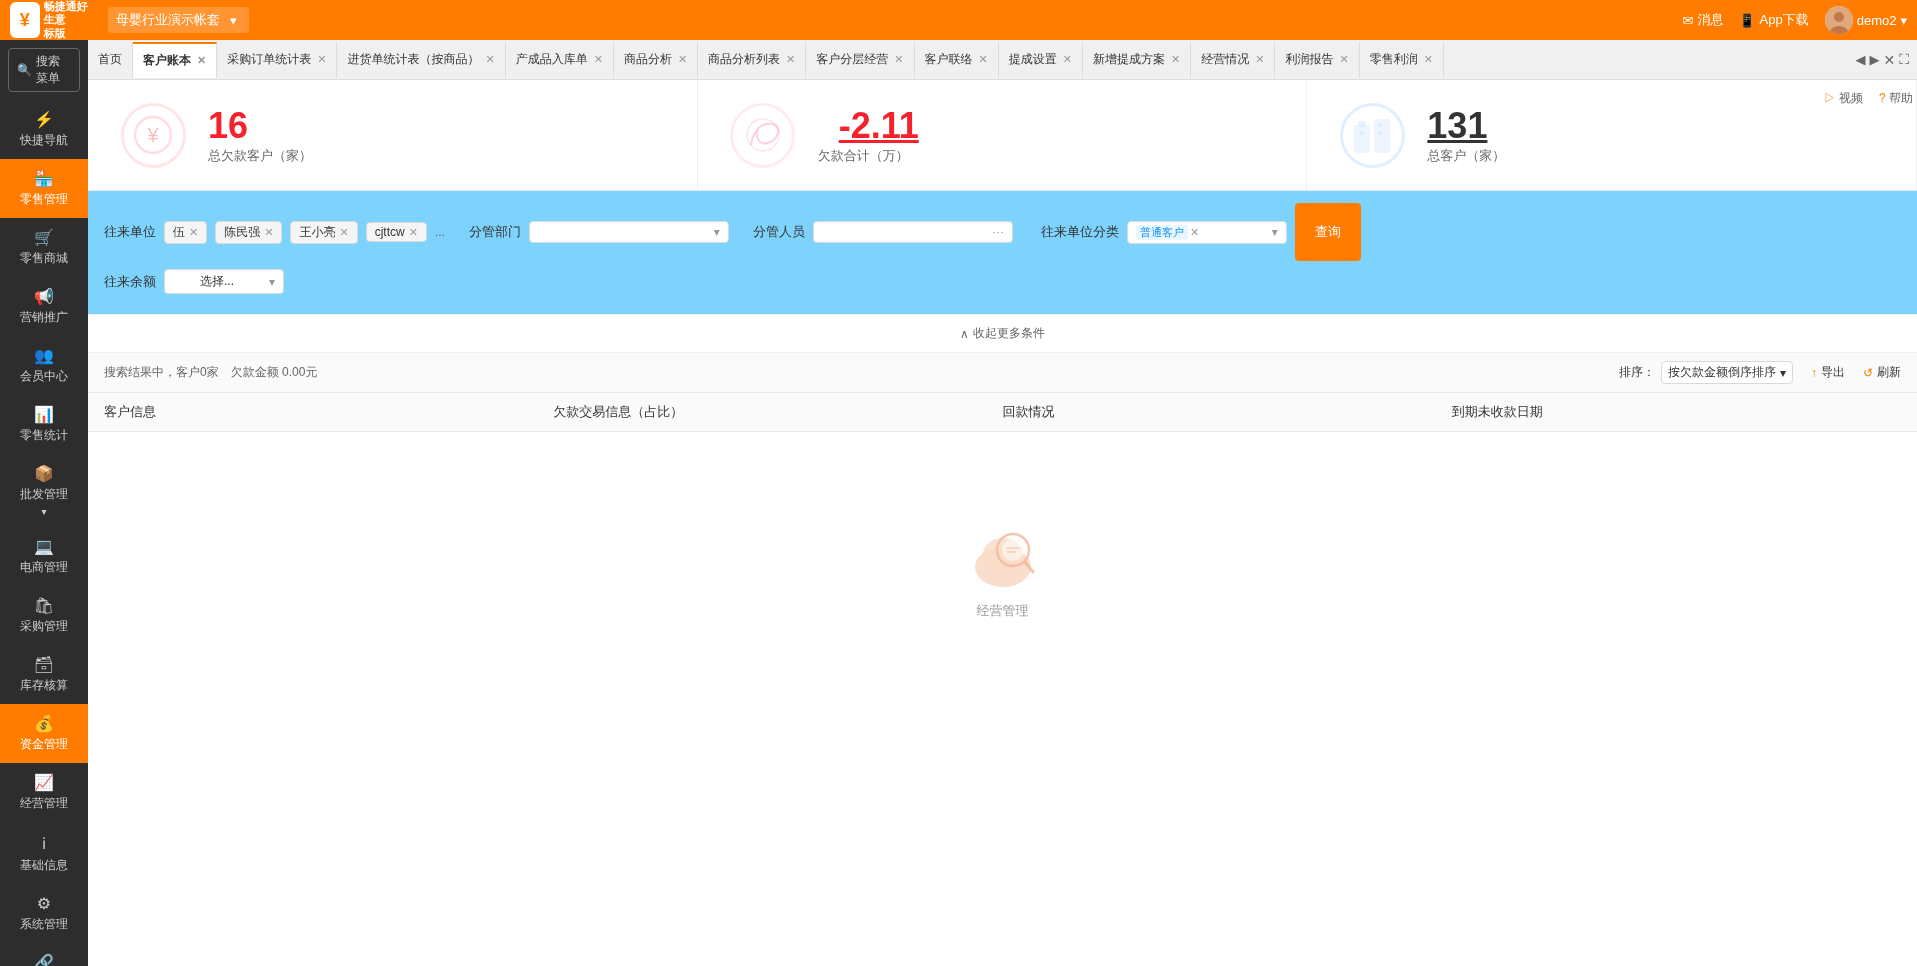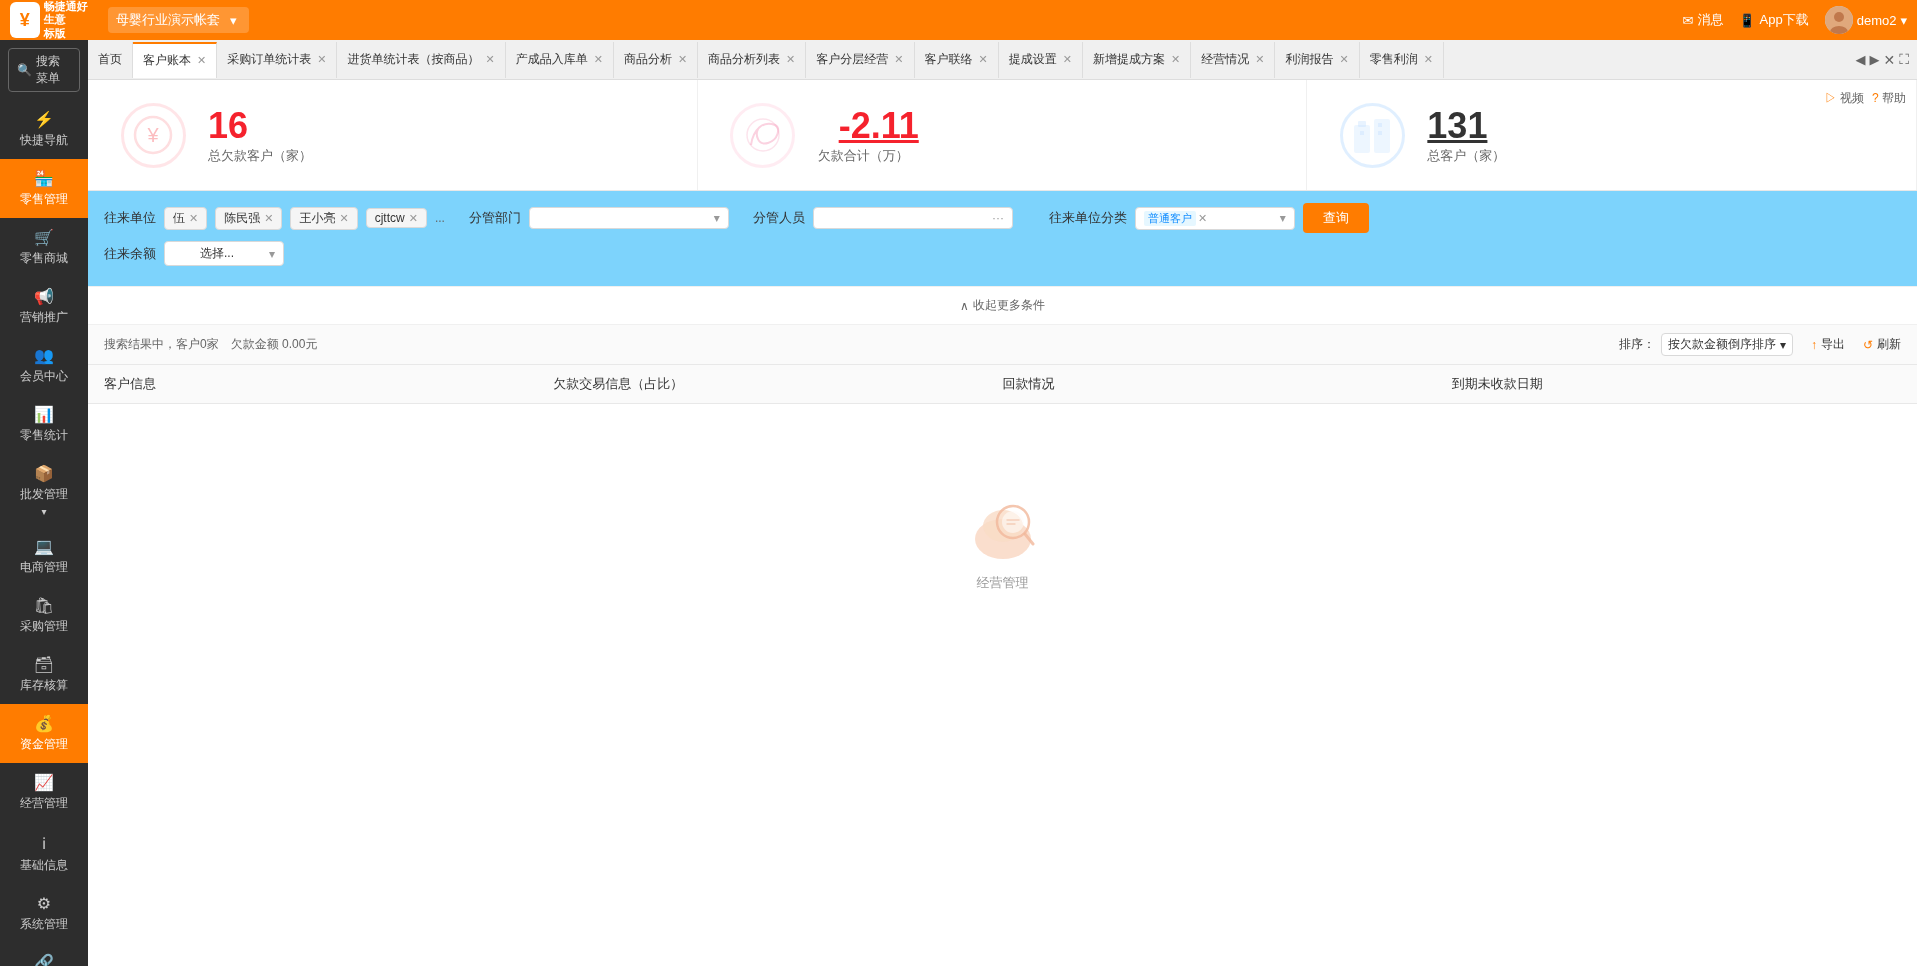--- a/index.html
+++ b/index.html
@@ -20,59 +20,59 @@
     .logo-icon span { color: #ff7c00; font-size: 18px; }
     .logo-text { font-size: 11px; color: #fff; line-height: 1.2; }
     .store-selector { display: flex; align-items: center; background: rgba(255,255,255,0.2); border-radius: 4px; padding: 4px 8px; margin: 0 10px; color: #fff; font-size: 13px; cursor: pointer; }
     .store-selector span { margin-right: 4px; }
     .top-nav-right { margin-left: auto; display: flex; align-items: center; gap: 16px; color: #fff; font-size: 13px; }
     .top-nav-item { display: flex; align-items: center; gap: 4px; cursor: pointer; }
     .avatar { width: 28px; height: 28px; border-radius: 50%; background: #ccc; overflow: hidden; display: flex; align-items: center; justify-content: center; }
 
     
     .tab-item { display: flex; align-items: center; padding: 0 10px; height: 36px; font-size: 12px; cursor: pointer; white-space: nowrap; border-right: 1px solid #ddd; background: #f0f0f0; color: #333; flex-shrink: 0; }
-    .tab-item.active { background: #fff; color: #333; border-top: 2px solid #ff7c00; }
+    .tab-item.active { background: #fff; color: #333; border-top: 2px solid #ff7c00; font-weight: bold; }
     .tab-item .close-x { margin-left: 6px; color: #999; font-size: 11px; }
     .tab-controls { margin-left: auto; display: flex; align-items: center; padding: 0 8px; gap: 4px; }
     .sidebar-search { padding: 8px; }
     .sidebar-search-btn { width: 100%; background: none; border: 1px solid #666; border-radius: 4px; color: #ccc; padding: 4px 8px; font-size: 12px; cursor: pointer; text-align: left; display: flex; align-items: center; gap: 4px; }
     .sidebar-nav-item { padding: 10px 0; color: #ccc; font-size: 12px; cursor: pointer; text-align: center; display: flex; flex-direction: column; align-items: center; gap: 3px; }
     .sidebar-nav-item.active { background: #ff7c00; color: #fff; }
     .sidebar-nav-item .nav-icon { font-size: 16px; }
 
     
     .stats-row { display: flex; border-bottom: 1px solid #e8e8e8; background: #fff; }
     .stat-card { flex: 1; padding: 20px 30px; display: flex; align-items: center; gap: 20px; border-right: 1px solid #f0f0f0; position: relative; }
     .stat-card-icon { width: 70px; height: 70px; display: flex; align-items: center; justify-content: center; }
     .stat-main { }
     .stat-value { font-size: 36px; font-weight: bold; color: #333; }
     .stat-value.red { color: #f5222d; }
     .stat-label { font-size: 13px; color: #666; }
-    .card-actions { position: absolute; top: 10px; right: 10px; display: flex; gap: 0; font-size: 12px; color: #666; }
+    .card-actions { position: absolute; top: 10px; right: 3px; display: flex; gap: 8px; font-size: 12px; color: #666; }
     .card-actions span { cursor: pointer; }
 
     
     .circle-icon-red { width: 65px; height: 65px; border-radius: 50%; border: 3px solid #ffcdd2; display: flex; align-items: center; justify-content: center; color: #f5222d; font-size: 28px; opacity: 0.5; }
     .circle-icon-pink { width: 65px; height: 65px; border-radius: 50%; border: 3px solid #ffd0e0; display: flex; align-items: center; justify-content: center; color: #e91e63; font-size: 28px; opacity: 0.4; }
     .circle-icon-blue { width: 65px; height: 65px; border-radius: 50%; border: 3px solid #b3d9ff; display: flex; align-items: center; justify-content: center; color: #4a9eff; font-size: 26px; opacity: 0.4; }
 
     
     .filter-bar { padding: 12px 16px; background: #7dd3fc; border-bottom: 1px solid #f0f0f0; }
     .filter-row { display: flex; align-items: center; gap: 8px; margin-bottom: 8px; flex-wrap: wrap; }
     .filter-label { color: #333; font-size: 13px; flex-shrink: 0; }
     .filter-tag { display: inline-flex; align-items: center; background: #f5f5f5; border: 1px solid #d9d9d9; border-radius: 4px; padding: 2px 8px; font-size: 12px; color: #333; gap: 4px; }
     .filter-tag .remove { color: #999; cursor: pointer; font-size: 11px; }
     .filter-more { color: #666; font-size: 12px; cursor: pointer; }
     .filter-select { display: flex; align-items: center; border: 1px solid #d9d9d9; border-radius: 4px; padding: 3px 8px; font-size: 12px; color: #333; background: #fff; cursor: pointer; min-width: 150px; }
     .filter-select .arrow { margin-left: auto; color: #999; }
     .filter-input-wrap { display: flex; align-items: center; border: 1px solid #d9d9d9; border-radius: 4px; padding: 3px 8px; font-size: 12px; color: #333; background: #fff; cursor: pointer; min-width: 150px; }
     .filter-input-wrap .dots { margin-left: auto; color: #999; }
     .collapse-btn { display: flex; align-items: center; gap: 4px; color: #666; font-size: 12px; cursor: pointer; padding: 4px 8px; }
     .collapse-row { display: flex; justify-content: center; padding: 6px 0; border-bottom: 1px solid #f0f0f0; background: #fff; }
-    .query-btn { background: #ff7c00; color: #fff; border: none; border-radius: 4px; padding: 6px 20px; font-size: 13px; cursor: pointer; }
+    .query-btn { background: #ff7c00; color: #fff; border: none; border-radius: 4px; padding: 20px 20px; font-size: 13px; cursor: pointer; }
 
     
     .result-bar { display: flex; align-items: center; padding: 8px 16px; background: #fafafa; border-bottom: 1px solid #e8e8e8; font-size: 12px; color: #666; }
     .sort-label { color: #333; font-size: 12px; }
     .sort-select { display: inline-flex; align-items: center; gap: 4px; cursor: pointer; color: #333; font-size: 12px; border: 1px solid #d9d9d9; border-radius: 4px; padding: 2px 6px; background: #fff; }
     .action-btn { display: flex; align-items: center; gap: 4px; cursor: pointer; color: #333; font-size: 12px; margin-left: 12px; }
     .result-right { margin-left: auto; display: flex; align-items: center; gap: 6px; }
 
     
     .table-header { display: flex; background: #fafafa; border-bottom: 1px solid #e8e8e8; padding: 10px 16px; }
@@ -360,21 +360,21 @@
               <span></span>
               <span class="arrow">▾</span>
             </div>
 
             <span class="filter-label" style="margin-left:16px;">分管人员</span>
             <div class="filter-input-wrap" style="min-width:200px;">
               <span></span>
               <span class="dots">···</span>
             </div>
 
-            <span class="filter-label" style="margin-left:28px;text-align:right;">往来单位分类</span>
+            <span class="filter-label" style="margin-left:20px;text-align:right;">往来单位分类</span>
             <div class="filter-select" style="min-width:160px;">
               <span style="background:#e6f7ff;color:#1890ff;padding:0 4px;border-radius:2px;font-size:11px;">普通客户</span>
               <span class="remove" style="color:#999;font-size:11px;margin-left:2px;">✕</span>
               <span class="arrow" style="margin-left:auto;">▾</span>
             </div>
 
             <button class="query-btn">查询</button>
           </div>
 
           <div class="filter-row">

